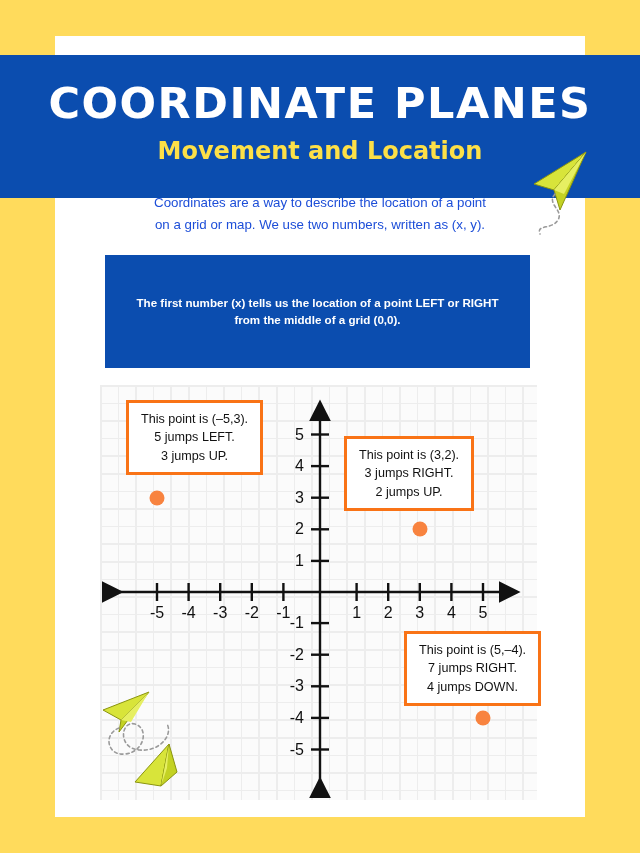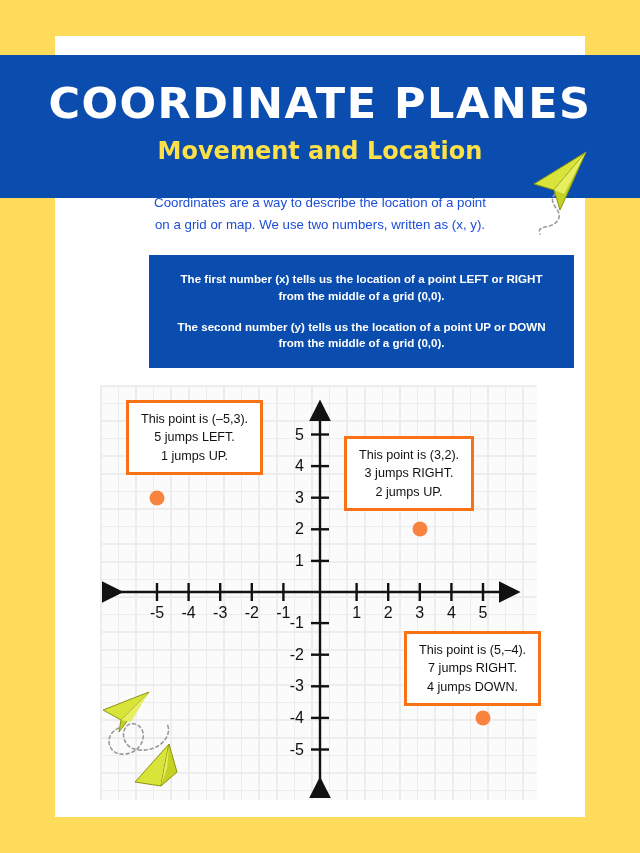--- a/index.html
+++ b/index.html
@@ -56,21 +56,20 @@
   
   .rulebox{
     position:absolute;left:105px;top:255px;width:425px;height:113px;
     background:#0B4DAF;
     color:#ffffff;
     z-index:4;
     display:flex;flex-direction:column;justify-content:center;
     gap:14px;
     padding:0 18px;
     box-sizing:border-box;
-    margin-left:44px;
   }
   .rulebox p{
     margin:0;text-align:center;
     font-weight:bold;font-size:11.6px;line-height:1.45;
   }
 
   
   .graph{
     position:absolute;left:100px;top:385px;width:437px;height:415px;
     background:
@@ -127,21 +126,20 @@
     <div class="banner-sub">Movement and Location</div>
   </div>
 
   <div class="intro">
     <div>Coordinates are a way to describe the location of a point</div>
     <div>on a grid or map. We use two numbers, written as (x, y).</div>
   </div>
 
   <div class="rulebox">
     <p>The first number (x) tells us the location of a point LEFT or RIGHT from the middle of a grid (0,0).</p>
-    <p>The second number (y) tells us the location of a point UP or DOWN from the middle of a grid (0,0).</p>
   </div>
 
   <div class="graph">
     <svg class="axes" viewBox="0 0 437 415" width="437" height="415">
       <defs>
         <marker id="ah" markerWidth="9" markerHeight="9" refX="7.5" refY="4.5" orient="auto">
           <path d="M0,0 L9,4.5 L0,9 z" fill="#111"></path>
         </marker>
       </defs>
 
@@ -199,21 +197,21 @@
     <div class="tick y" style="left:204px;top:364.5px">-5</div>
 
     <div class="dot" style="left:57px;top:112.7px"></div>
     <div class="dot" style="left:319.8px;top:144.3px"></div>
     <div class="dot" style="left:383px;top:332.9px"></div>
   </div>
 
   <div class="callout" style="left:126px;top:400px">
     <div>This point is (–5,3).</div>
     <div>5 jumps LEFT.</div>
-    <div>1 jumps UP.</div>
+    <div>3 jumps UP.</div>
   </div>
 
   <div class="callout" style="left:344px;top:436px">
     <div>This point is (3,2).</div>
     <div>3 jumps RIGHT.</div>
     <div>2 jumps UP.</div>
   </div>
 
   <div class="callout" style="left:404px;top:631px">
     <div>This point is (5,–4).</div>

